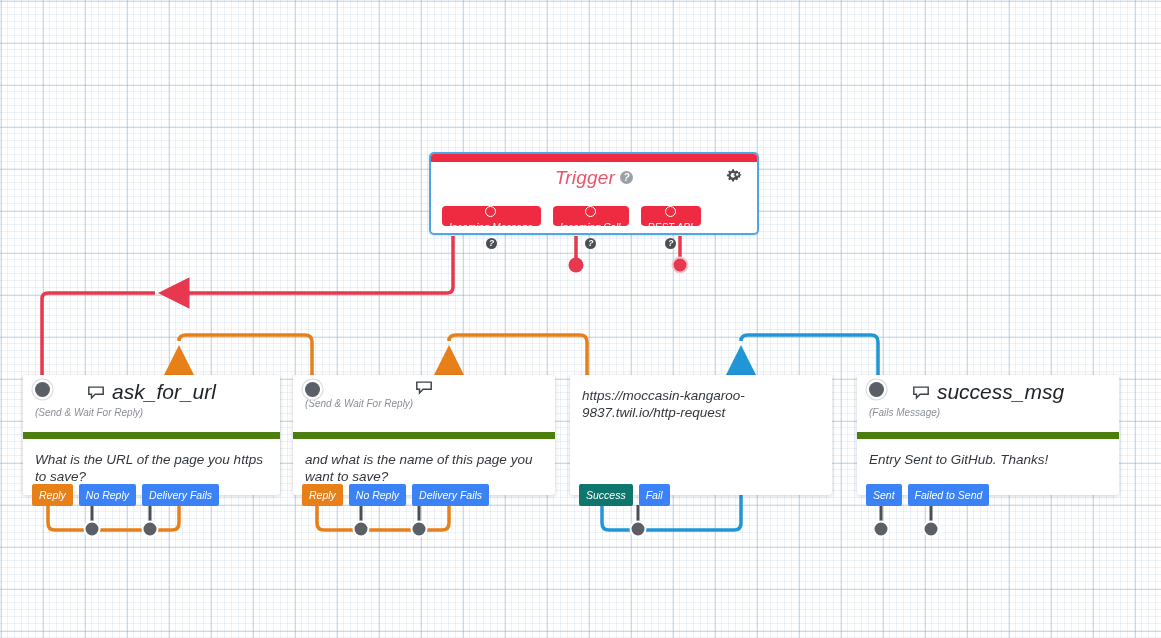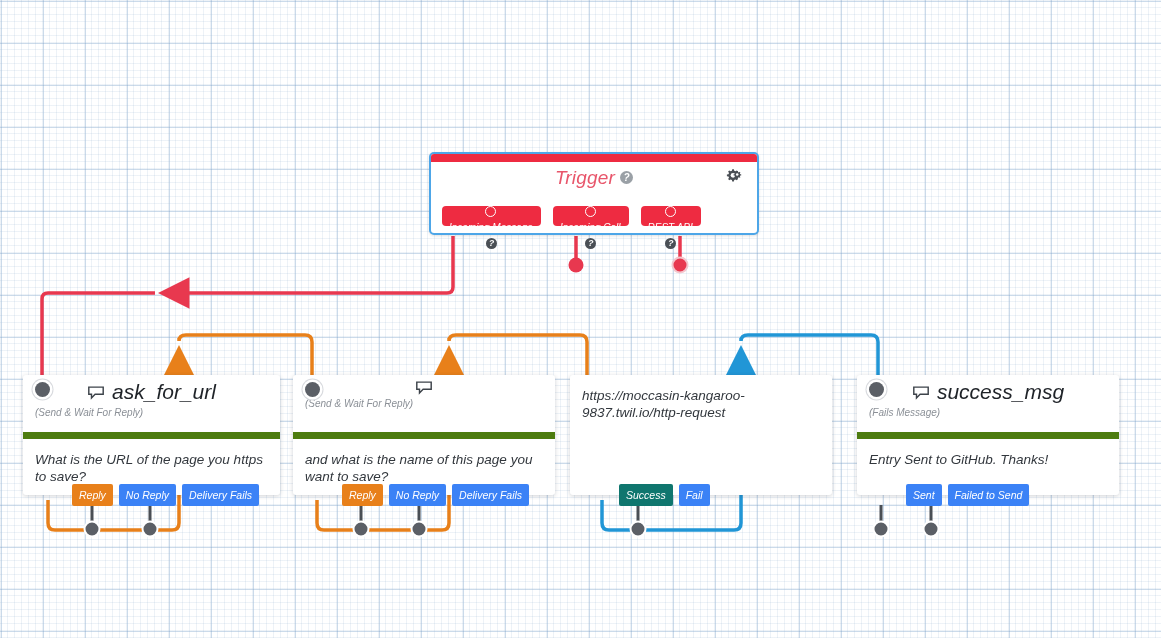--- a/index.html
+++ b/index.html
@@ -143,21 +143,20 @@
     font-size: 13.5px;
     color: #32373d;
     line-height: 17px;
   }
   .node-tabs {
     position: absolute;
     left: 9px;
     bottom: -11px;
     display: flex;
     gap: 6px;
-    margin-left: 40px;
   }
   .tab {
     height: 22px;
     padding: 0 7px;
     background: #3b82f6;
     color: #ffffff;
     font-size: 10.5px;
     display: flex;
     align-items: center;
     border-radius: 2px;

